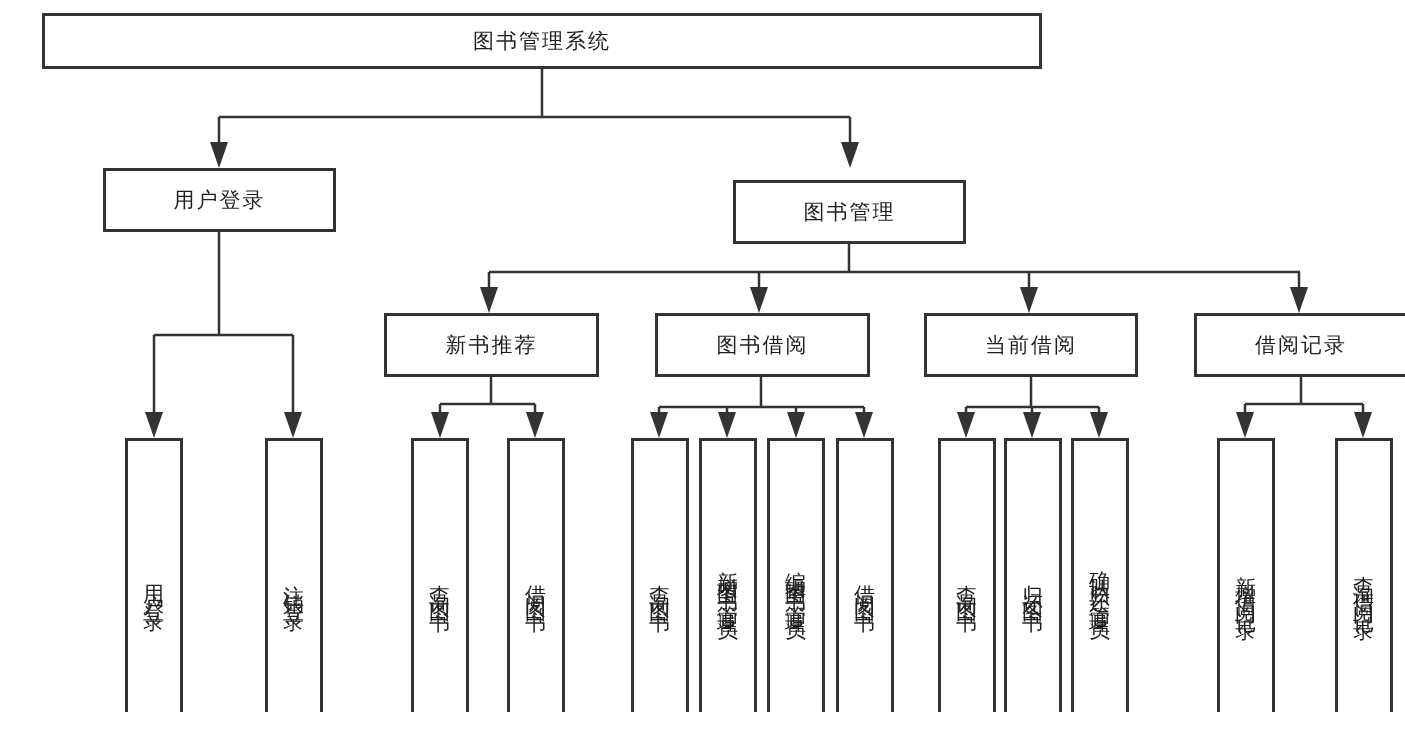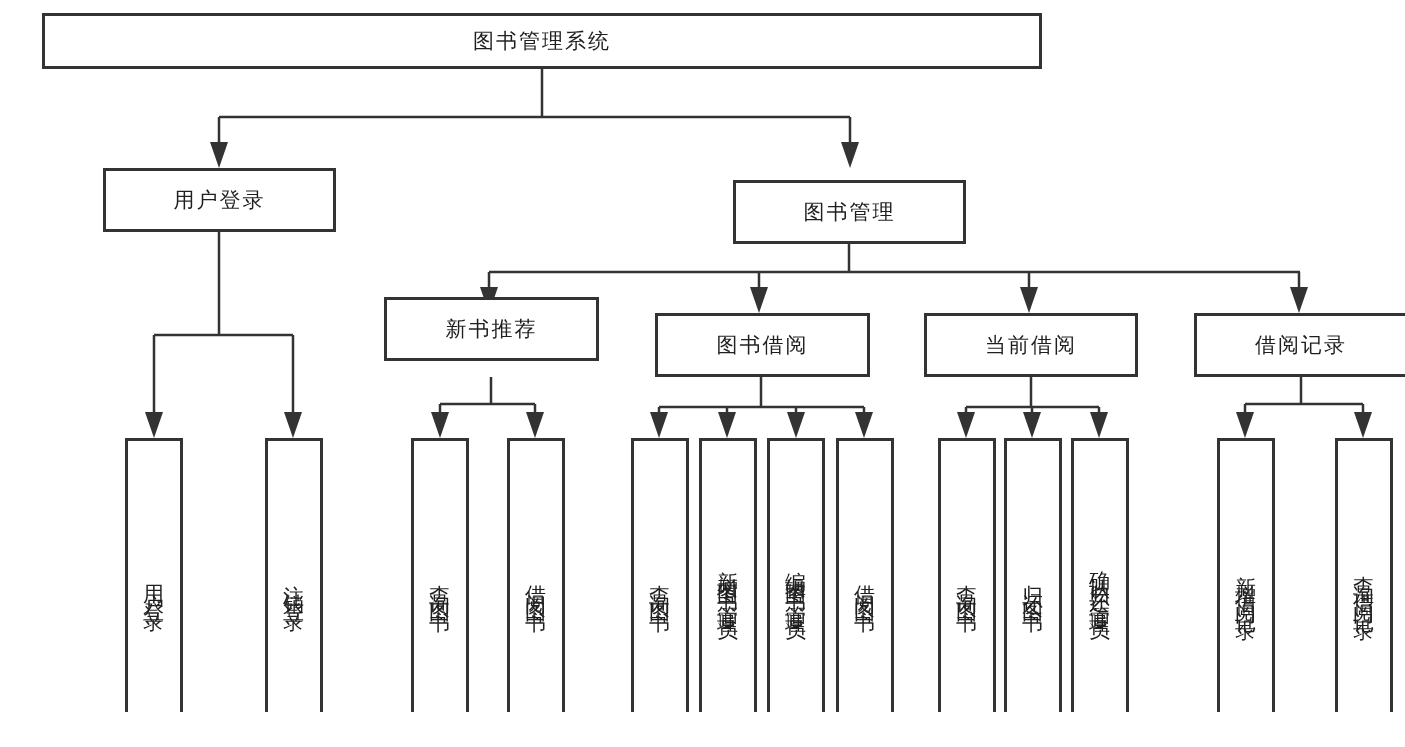--- a/index.html
+++ b/index.html
@@ -117,21 +117,21 @@
     <span>图书管理系统</span>
   </div>
 
   <div class="hbox" style="left:82px; top:168px; width:233px; height:64px;">
     <span>用户登录</span>
   </div>
   <div class="hbox" style="left:712px; top:180px; width:233px; height:64px;">
     <span>图书管理</span>
   </div>
 
-  <div class="hbox" style="left:363px; top:297px; width:215px; height:64px;">
+  <div class="hbox" style="left:363px; top:313px; width:215px; height:64px;">
     <span>新书推荐</span>
   </div>
   <div class="hbox" style="left:634px; top:313px; width:215px; height:64px;">
     <span>图书借阅</span>
   </div>
   <div class="hbox" style="left:903px; top:313px; width:214px; height:64px;">
     <span>当前借阅</span>
   </div>
   <div class="hbox" style="left:1173px; top:313px; width:214px; height:64px;">
     <span>借阅记录</span>

